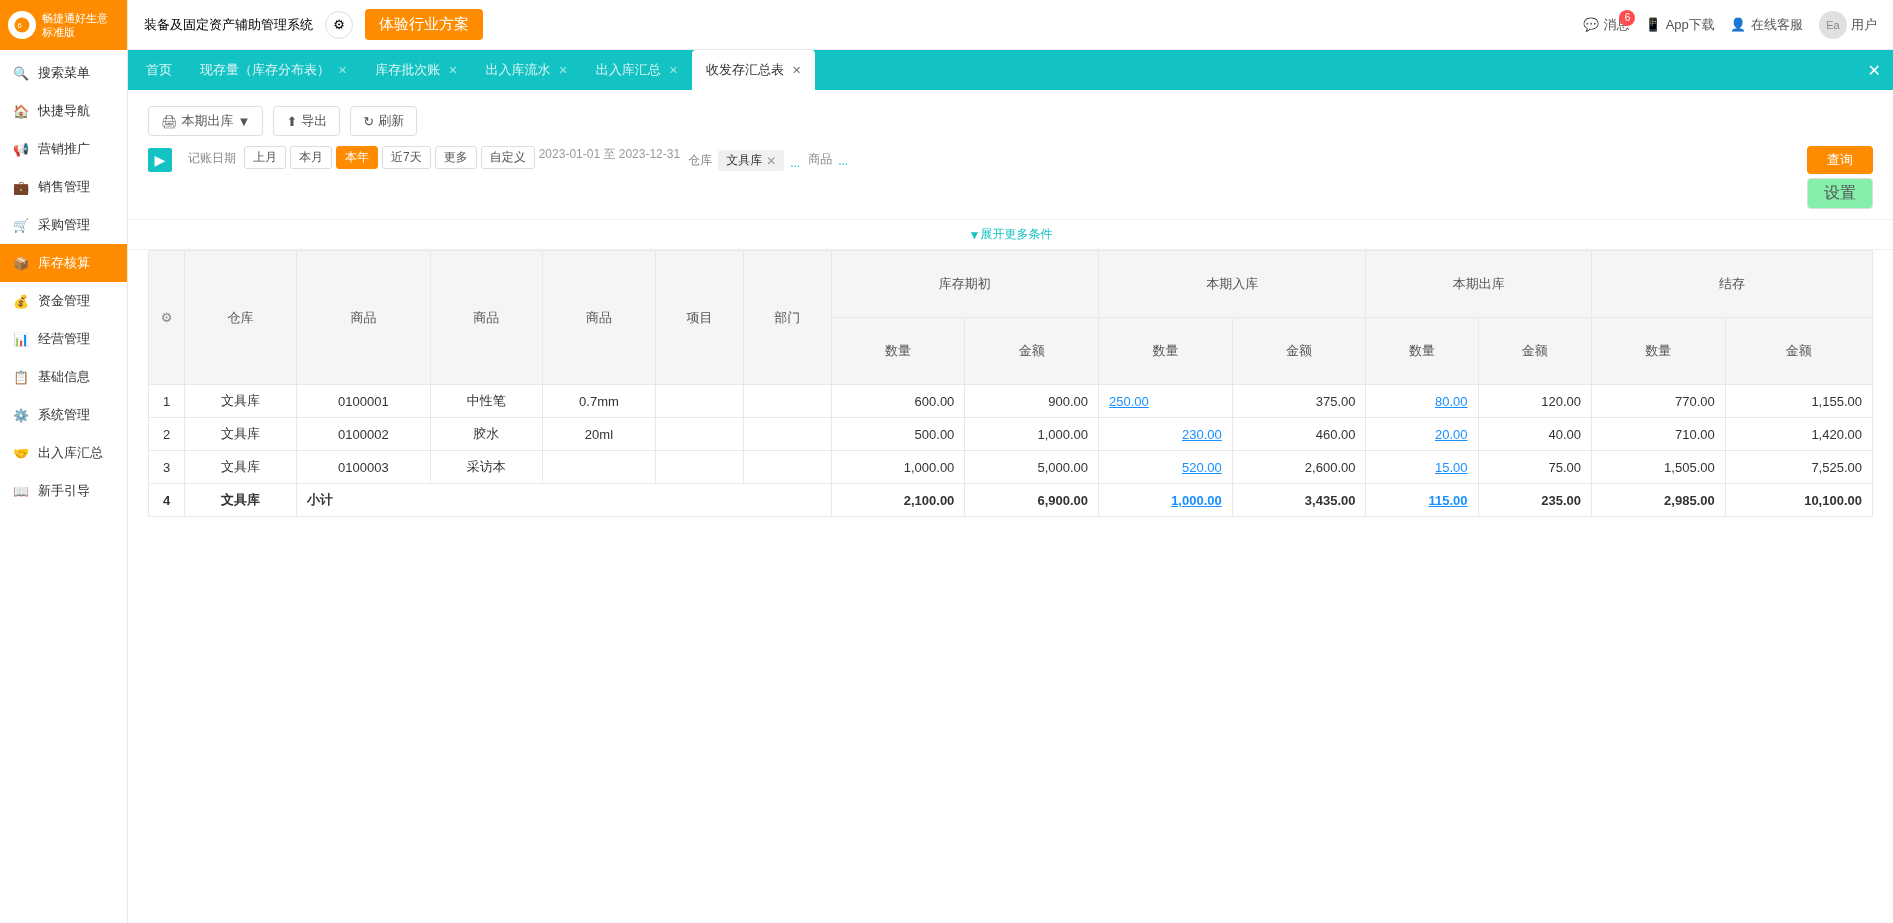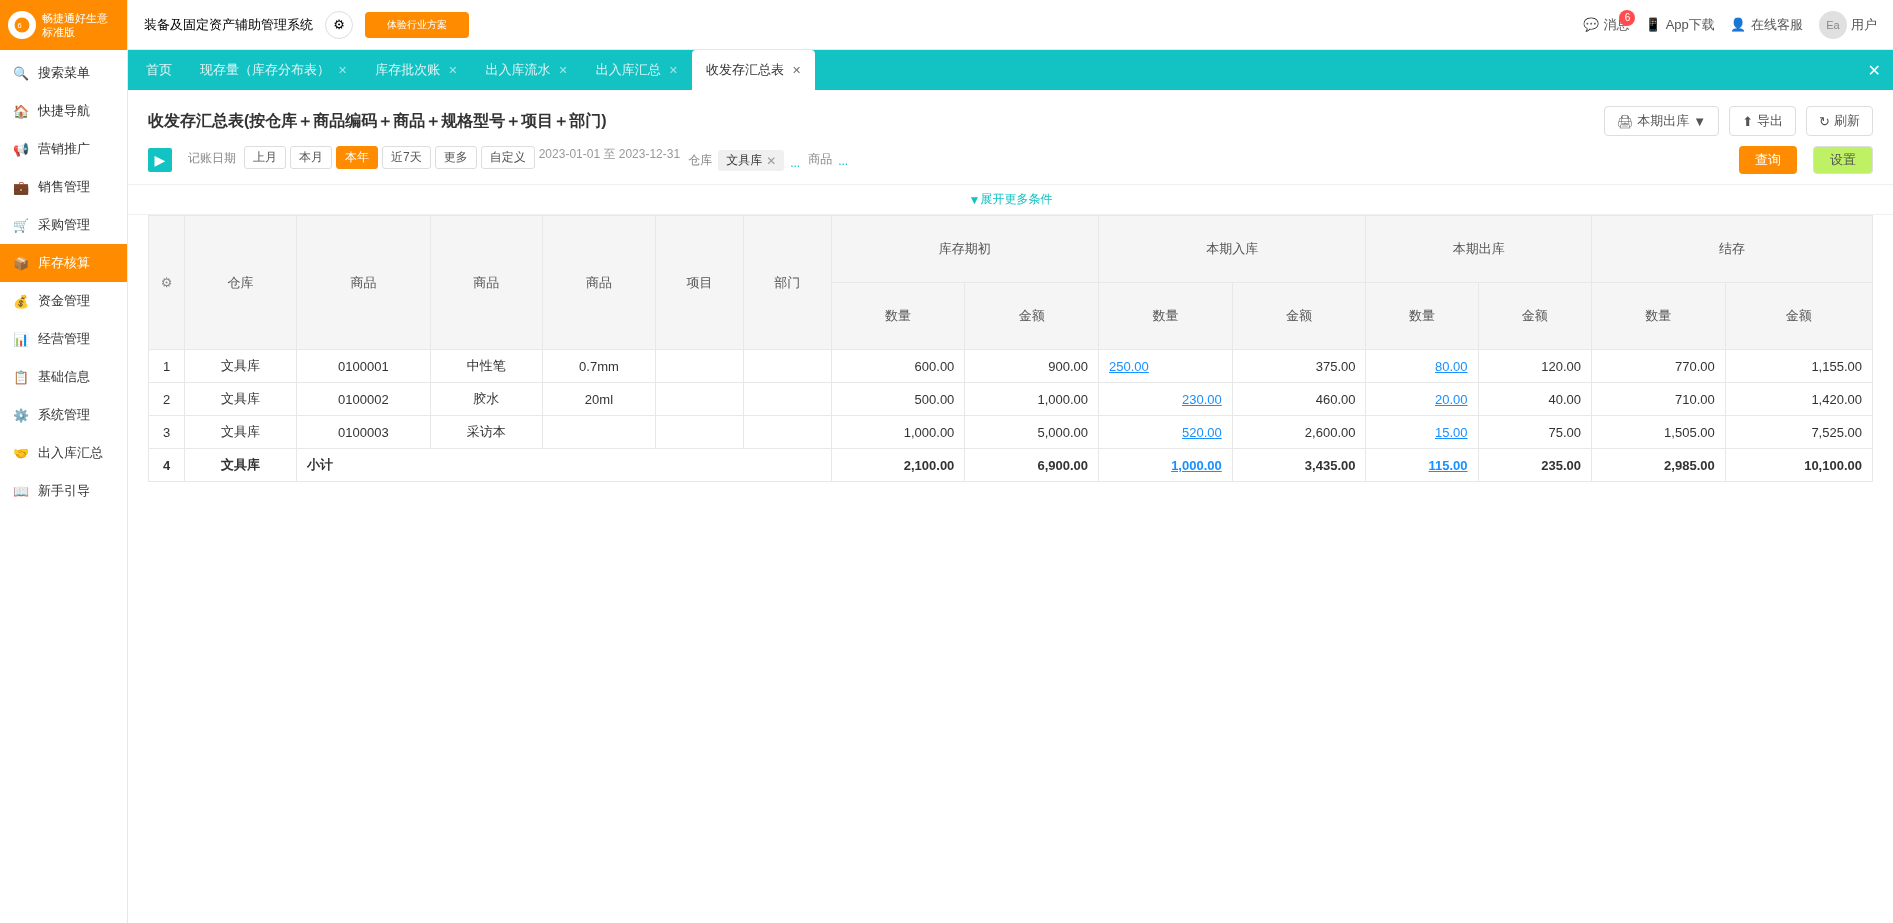--- a/index.html
+++ b/index.html
@@ -16,21 +16,21 @@
     .sidebar-item.active { background: #ff8c00; color: #fff; }
     .sidebar-item-icon { width: 18px; height: 18px; display: flex; align-items: center; justify-content: center; flex-shrink: 0; }
 
     
     .main { flex: 1; display: flex; flex-direction: column; overflow: hidden; }
 
     
     .topbar { height: 50px; background: #fff; border-bottom: 1px solid #e8e8e8; display: flex; align-items: center; justify-content: space-between; padding: 0 16px; flex-shrink: 0; }
     .topbar-left { display: flex; align-items: center; gap: 12px; }
     .topbar-settings { width: 28px; height: 28px; border-radius: 50%; border: 1px solid #ddd; display: flex; align-items: center; justify-content: center; cursor: pointer; }
-    .topbar-btn { background: #ff8c00; color: #fff; border: none; border-radius: 4px; padding: 6px 22px; font-size: 10px; cursor: pointer; }
+    .topbar-btn { background: #ff8c00; color: #fff; border: none; border-radius: 4px; padding: 6px 14px; font-size: 15px; cursor: pointer; }
     .topbar-right { display: flex; align-items: center; gap: 16px; font-size: 13px; color: #555; }
     .topbar-right-item { display: flex; align-items: center; gap: 4px; cursor: pointer; position: relative; }
     .notification-badge { background: #ff4d4f; color: #fff; border-radius: 50%; width: 16px; height: 16px; font-size: 10px; display: flex; align-items: center; justify-content: center; position: absolute; top: -6px; right: -6px; }
     .user-avatar { width: 28px; height: 28px; border-radius: 50%; background: #e0e0e0; display: flex; align-items: center; justify-content: center; font-size: 11px; color: #888; }
 
     
     .tabs-bar { background: #13c2c2; display: flex; align-items: center; flex-shrink: 0; height: 40px; padding: 0 4px; }
     .tab { display: flex; align-items: center; gap: 6px; padding: 0 14px; height: 40px; font-size: 13px; color: #fff; cursor: pointer; opacity: 0.85; white-space: nowrap; }
     .tab.active { background: #fff; color: #333; opacity: 1; border-radius: 4px 4px 0 0; }
     .tab-close { font-size: 11px; color: inherit; opacity: 0.7; margin-left: 2px; }
@@ -53,23 +53,23 @@
     .filter-date-group { display: flex; flex-direction: row; gap: 4px; }
     .filter-date-btns { display: flex; align-items: center; gap: 4px; }
     .date-btn { padding: 2px 8px; border: 1px solid #ddd; border-radius: 3px; background: #fff; cursor: pointer; font-size: 12px; color: #555; }
     .date-btn.active { background: #ff8c00; color: #fff; border-color: #ff8c00; }
     .date-range { font-size: 12px; color: #999; }
     .filter-warehouse { display: flex; align-items: center; gap: 6px; margin-top: 4px; }
     .warehouse-label { color: #888; font-size: 12px; }
     .warehouse-tag { display: flex; align-items: center; gap: 4px; background: #f0f0f0; border-radius: 3px; padding: 2px 8px; font-size: 12px; color: #333; }
     .warehouse-tag-close { cursor: pointer; color: #999; }
     .filter-more { color: #13c2c2; cursor: pointer; font-size: 12px; margin-top: 4px; }
-    .filter-actions { display: flex; flex-direction: row; gap: 16px; }
+    .filter-actions { display: flex; flex-direction: column; gap: 4px; }
     .query-btn { background: #ff8c00; color: #fff; border: none; border-radius: 4px; padding: 5px 16px; cursor: pointer; font-size: 13px; }
-    .setting-btn { background: #bef264; color: #555; border: 1px solid #ddd; border-radius: 4px; padding: 4px 16px; cursor: pointer; font-size: 13px; }
+    .setting-btn { background: #86efac; color: #555; border: 1px solid #ddd; border-radius: 4px; padding: 4px 16px; cursor: pointer; font-size: 16px; }
 
     
     .expand-more { display: flex; justify-content: center; padding: 6px; color: #13c2c2; cursor: pointer; font-size: 12px; border-bottom: 1px solid #f0f0f0; }
     .expand-more span { display: flex; align-items: center; gap: 4px; }
 
     
     .table-container { flex: 1; overflow: auto; padding: 0 20px; }
     table { width: 100%; border-collapse: collapse; font-size: 13px; }
     thead tr { background: #f5f5f5; }
     th { padding: 24px 10px; text-align: center; border: 1px solid #e8e8e8; font-weight: normal; color: #555; white-space: nowrap; }
@@ -205,21 +205,20 @@
     <div class="tab active">
       <span>收发存汇总表</span>
       <span class="tab-close">✕</span>
     </div>
     <div class="tabs-close-all">✕</div>
   </div>
 
   <div class="page-area">
 
     <div class="page-header">
-      <div class="page-title">收发存汇总表(按仓库＋商品编码＋商品＋规格型号＋项目＋部门)</div>
       <div class="page-actions">
         <button class="action-btn">
           <span>🖨</span>
           <span>本期出库</span>
           <span>▼</span>
         </button>
         <button class="action-btn">
           <span>⬆</span>
           <span>导出</span>
         </button>

